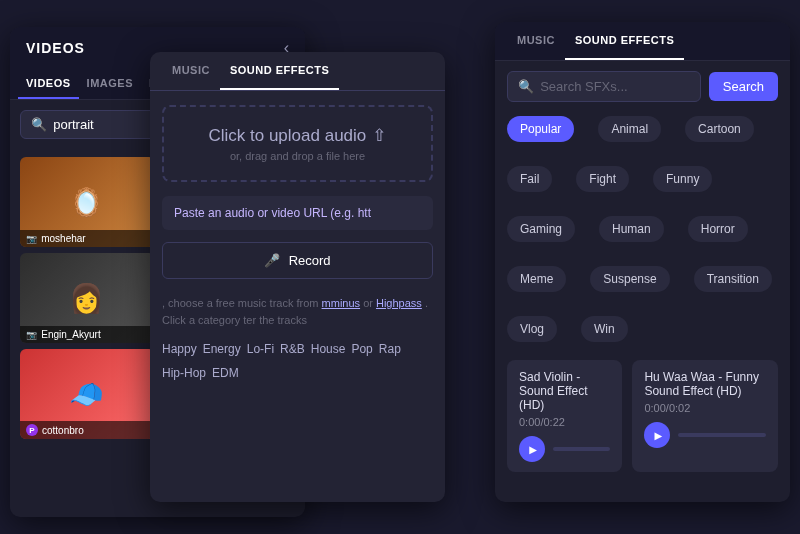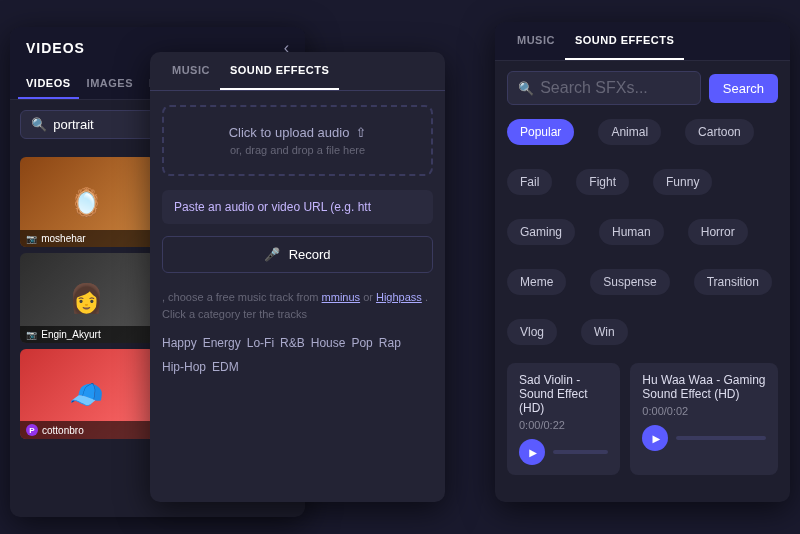--- a/index.html
+++ b/index.html
@@ -198,21 +198,21 @@
     .upload-area {
       margin: 14px 12px;
       border: 2px dashed #3a3a5e;
       border-radius: 8px;
       padding: 18px;
       text-align: center;
       cursor: pointer;
     }
     .upload-text {
       color: #aaaacc;
-      font-size: 13px;
+      font-size: 17px;
       display: flex;
       align-items: center;
       justify-content: center;
       gap: 6px;
     }
     .upload-sub {
       color: #666677;
       font-size: 11px;
       margin-top: 4px;
     }
@@ -296,21 +296,21 @@
     .sfx-search-box {
       flex: 1;
       background: #2a2a3e;
       border: 1px solid #3a3a5e;
       border-radius: 6px;
       display: flex;
       align-items: center;
       padding: 7px 10px;
       gap: 6px;
     }
-    .sfx-placeholder { color: #666677; font-size: 16px; }
+    .sfx-placeholder { color: #666677; font-size: 13px; }
     .sfx-search-btn {
       background: #5b5bff;
       color: #ffffff;
       font-size: 13px;
       font-weight: 400;
       border: none;
       border-radius: 6px;
       padding: 7px 14px;
       cursor: pointer;
       white-space: nowrap;
@@ -551,21 +551,21 @@
         <div class="sfx-player-row">
           <div class="play-btn">
             <span class="play-icon">▶</span>
           </div>
           <div class="progress-bar">
             <div class="progress-fill"></div>
           </div>
         </div>
       </div>
       <div class="sfx-result-item">
-        <div class="sfx-result-title">Hu Waa Waa - Gaming Sound Effect (HD)</div>
+        <div class="sfx-result-title">Hu Waa Waa - Funny Sound Effect (HD)</div>
         <div class="sfx-result-time">0:00/0:02</div>
         <div class="sfx-player-row">
           <div class="play-btn">
             <span class="play-icon">▶</span>
           </div>
           <div class="progress-bar">
             <div class="progress-fill"></div>
           </div>
         </div>
       </div>

